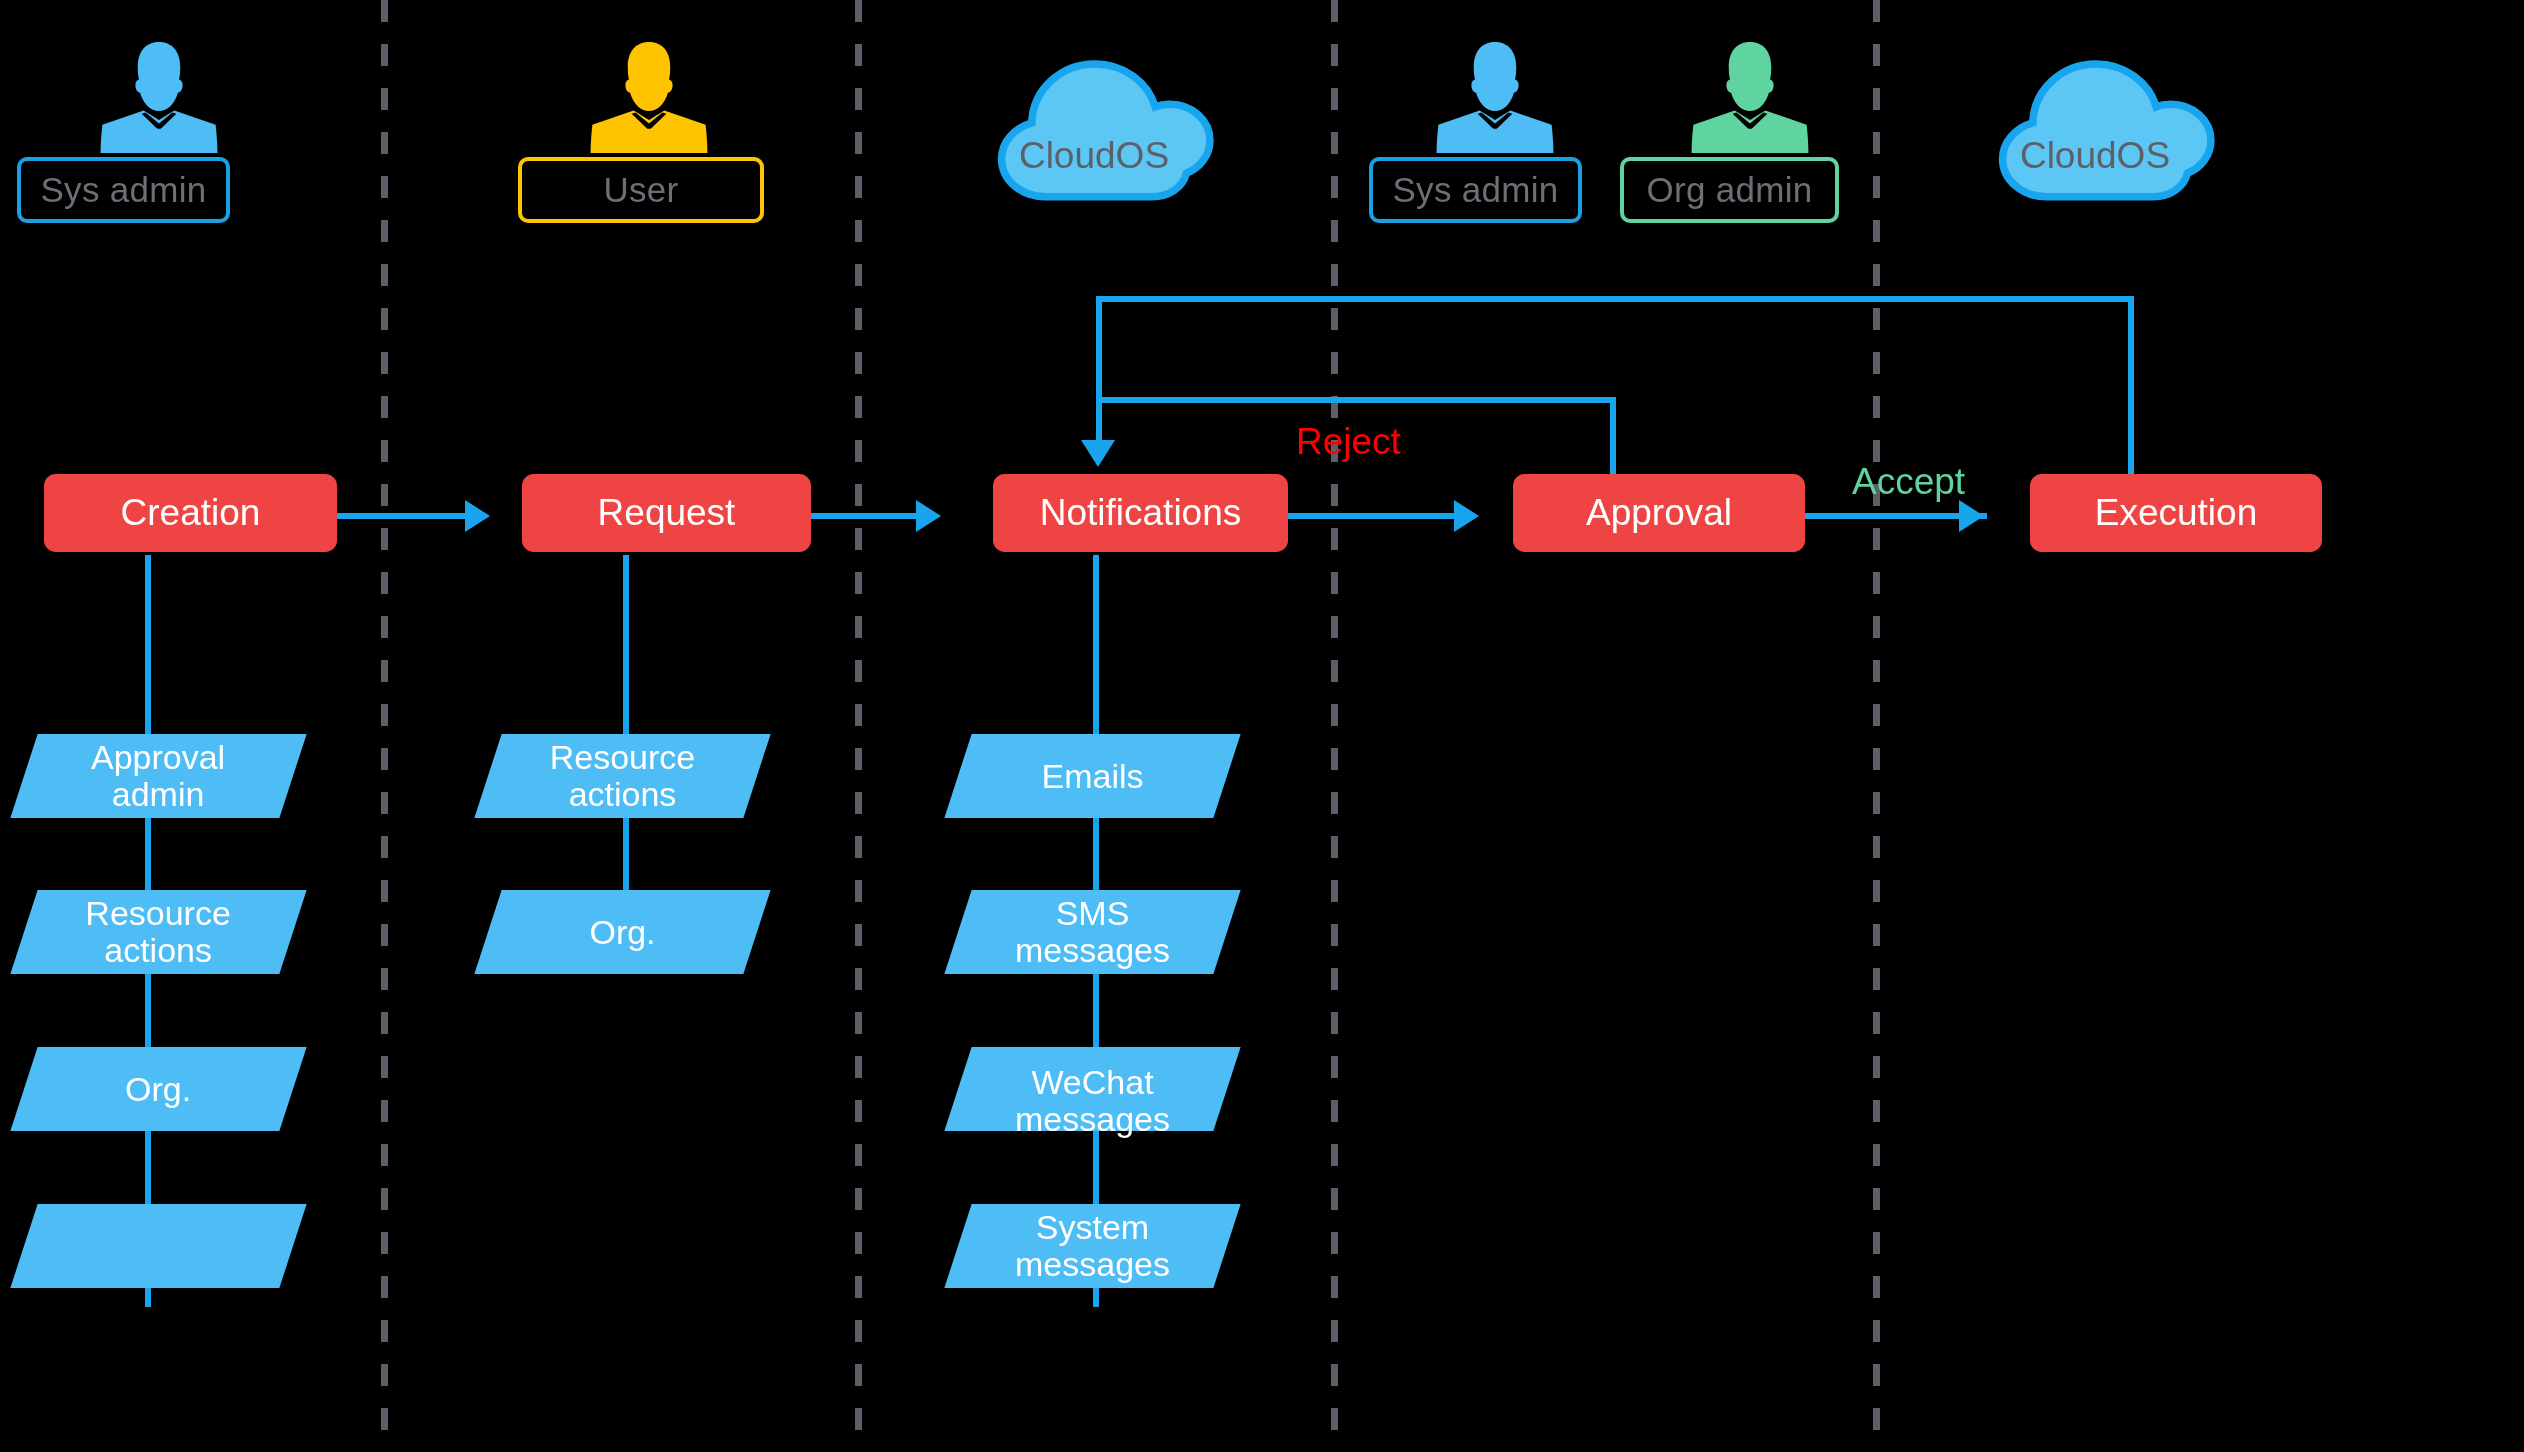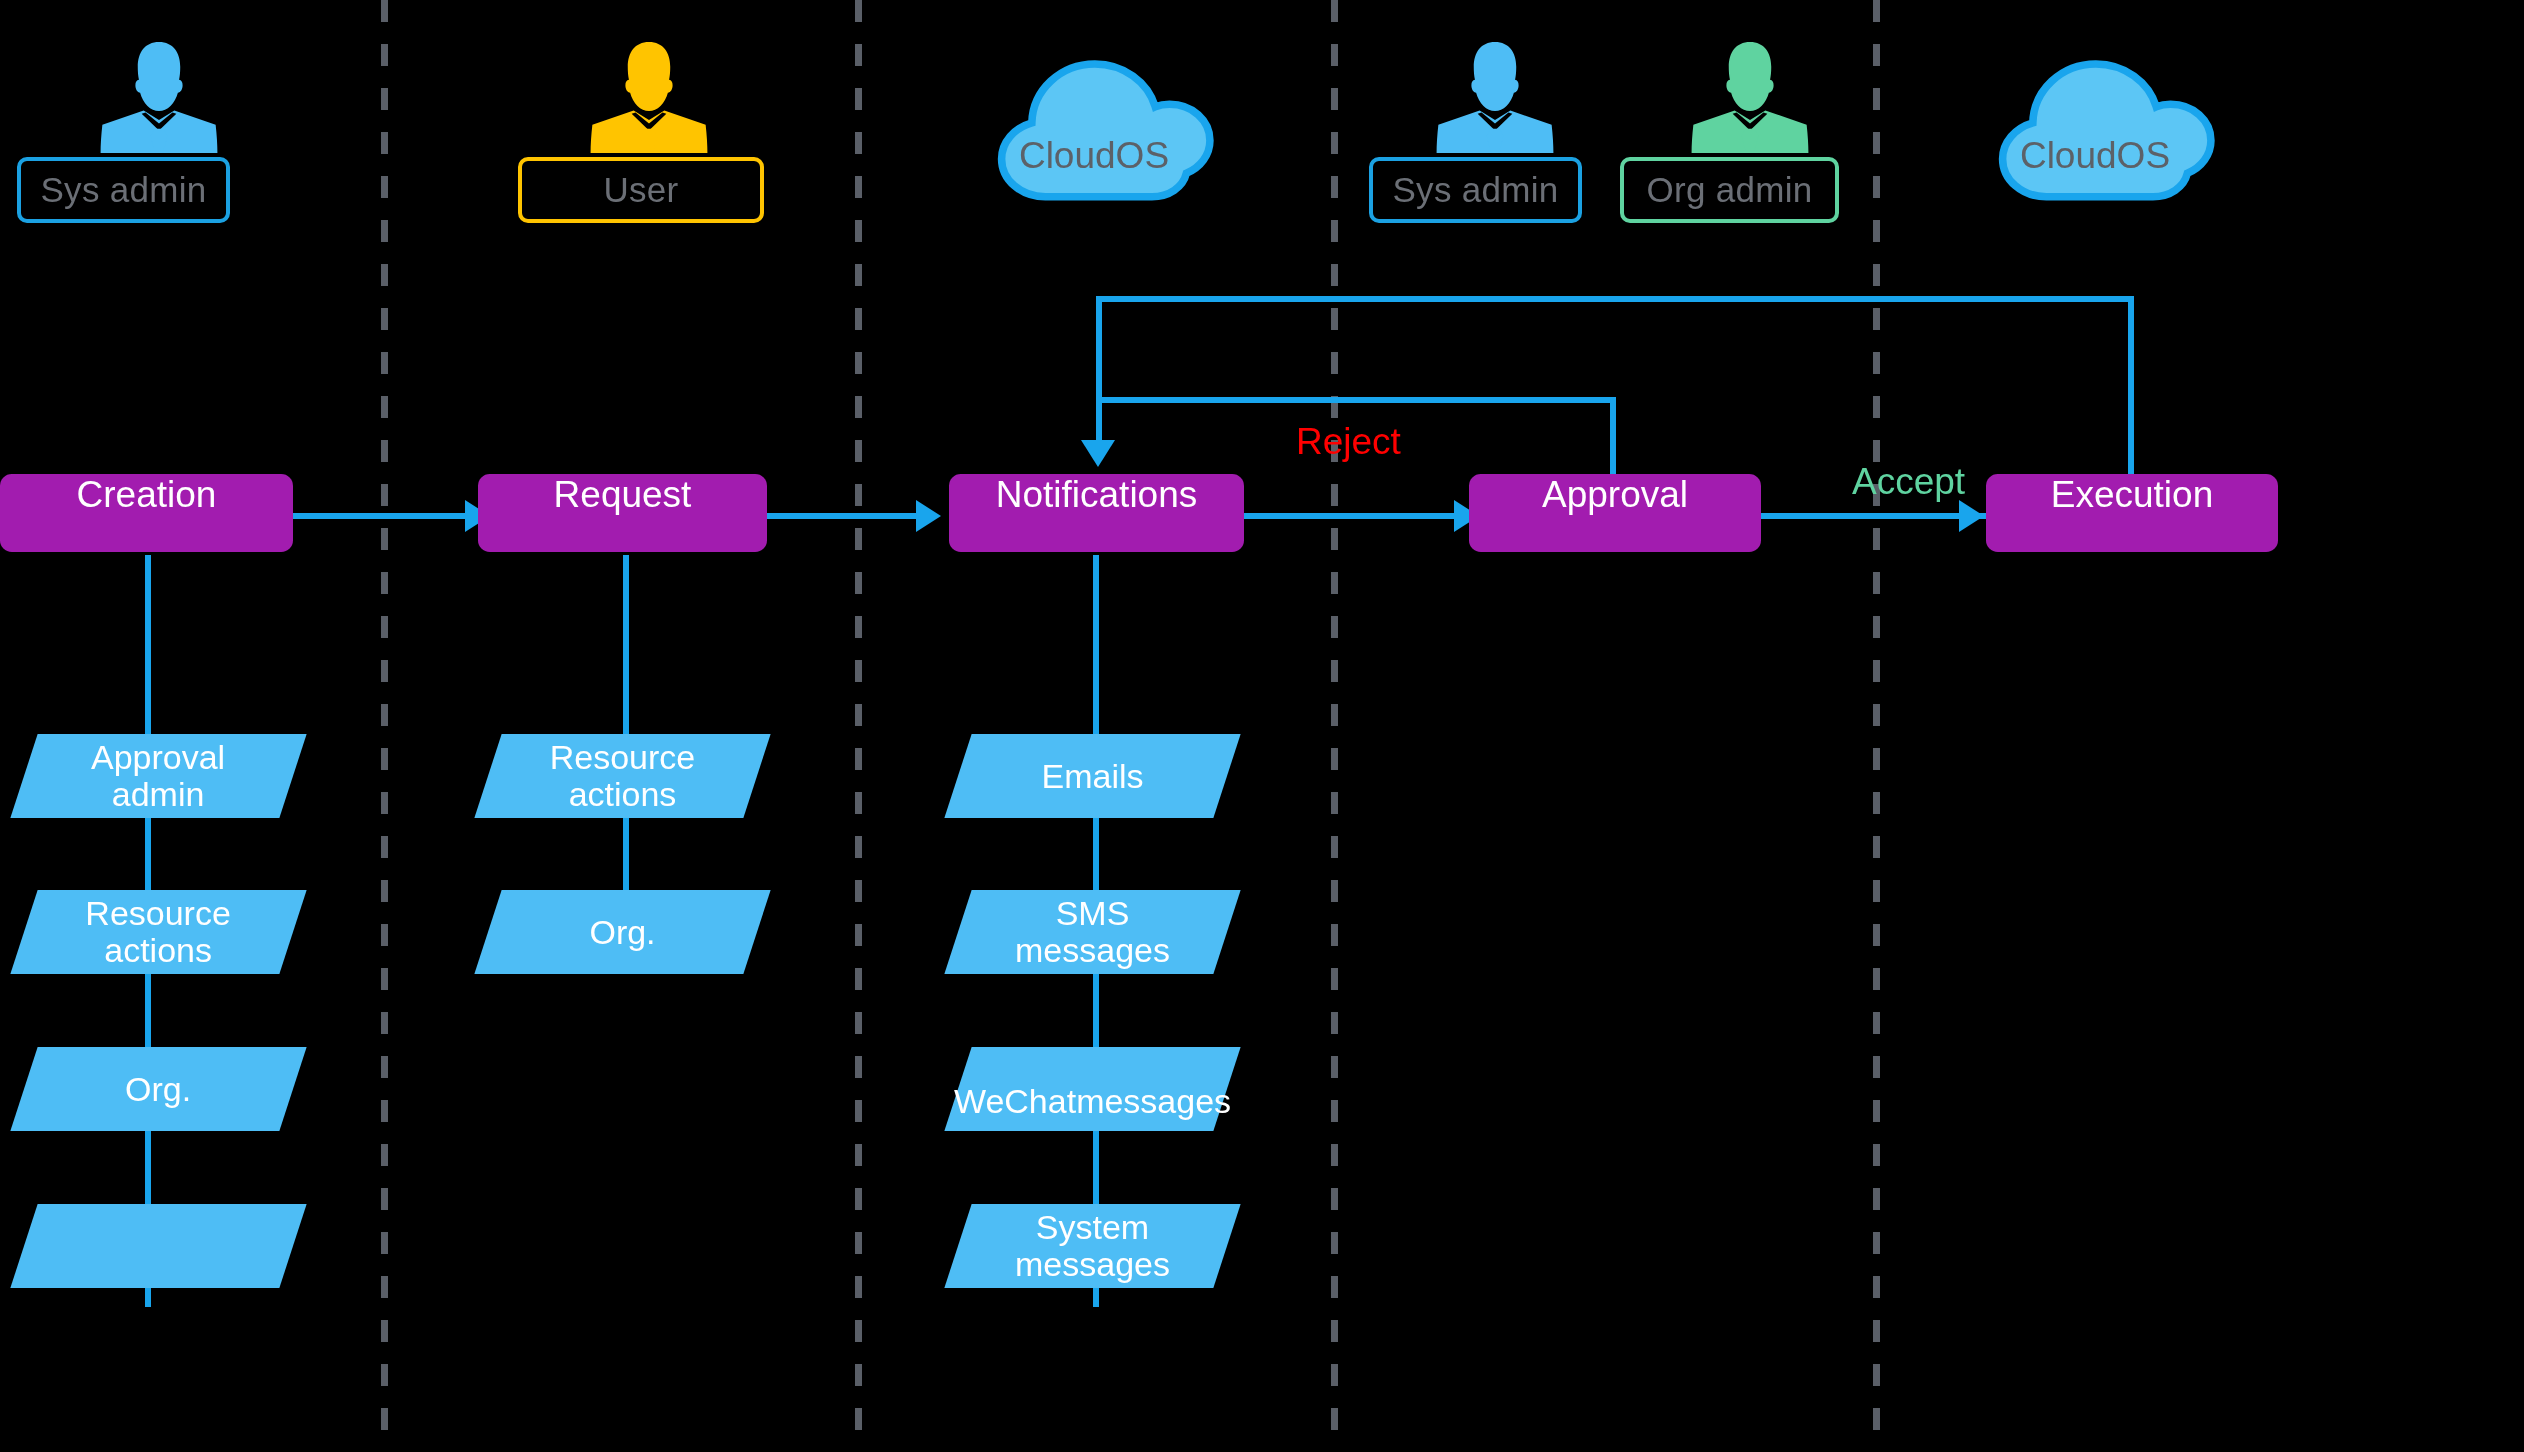--- a/index.html
+++ b/index.html
@@ -38,26 +38,27 @@
     color:#5c6168;
     font-size:37px;
     white-space:nowrap;
     text-align:center;
   }
 
   
   .proc{
     position:absolute;
     box-sizing:border-box;
-    background:#a21caf;
+    background:#ef4444;
     border-radius:11.8px;
     color:#fff;
     font-size:37px;
-    display:flex;align-items:flex-start;justify-content:center;
+    display:flex;align-items:center;justify-content:center;
     white-space:nowrap;
+    margin-left:44px;
   }
 
   
   .para{
     position:absolute;
     background:#4ebdf5;
     transform:skewX(-18deg);
   }
   .para-text{
     position:absolute;
@@ -224,21 +225,21 @@
   <div class="para" style="left:958px;top:734px;width:269px;height:84px"></div>
   <div class="para-text" style="left:958px;top:734px;width:269px;height:84px">Emails</div>
 
   <div class="para" style="left:958px;top:890px;width:269px;height:84px"></div>
   <div class="para-text" style="left:958px;top:890px;width:269px;height:84px;flex-direction:column">
     <span>SMS</span>
     <span>messages</span>
   </div>
 
   <div class="para" style="left:958px;top:1047px;width:269px;height:84px"></div>
-  <div class="para-text" style="left:958px;top:1047px;width:269px;height:108px;">
+  <div class="para-text" style="left:958px;top:1047px;width:269px;height:108px;flex-direction:column">
     <span>WeChat</span>
     <span>messages</span>
   </div>
 
   <div class="para" style="left:958px;top:1204px;width:269px;height:84px"></div>
   <div class="para-text" style="left:958px;top:1204px;width:269px;height:84px;flex-direction:column">
     <span>System</span>
     <span>messages</span>
   </div>
 

